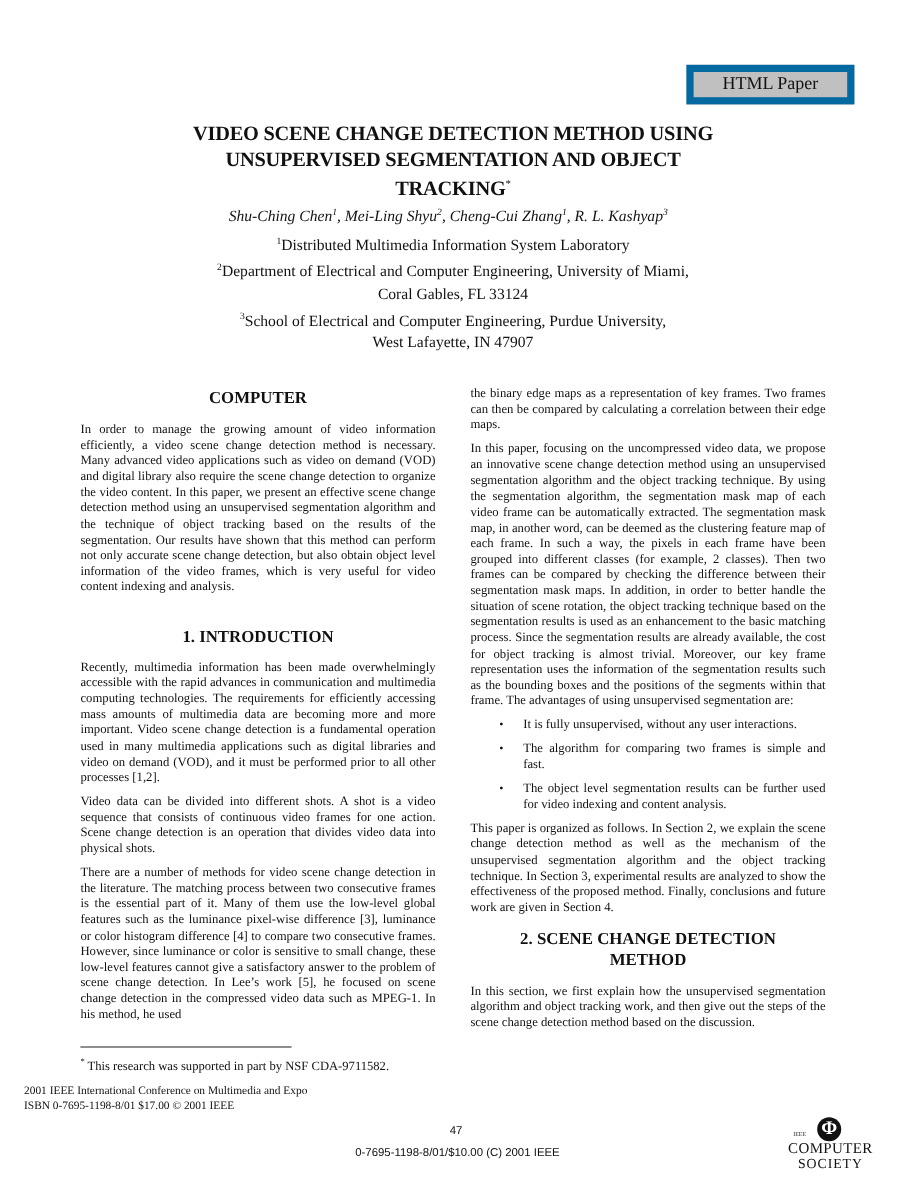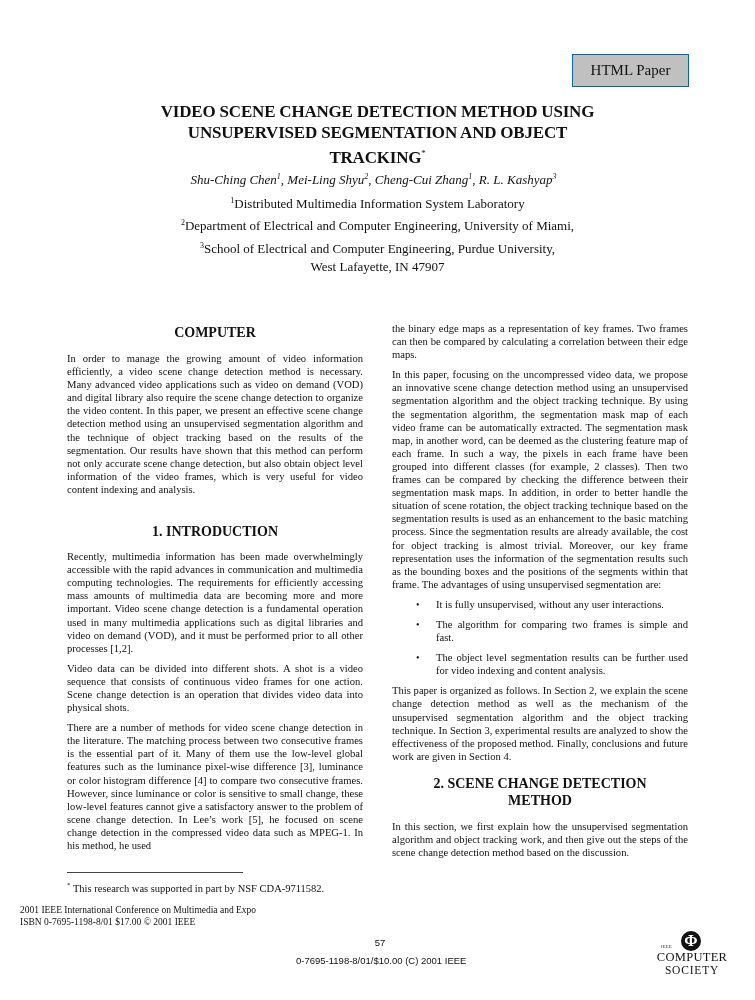--- a/index.html
+++ b/index.html
@@ -1,22 +1,22 @@
 <!DOCTYPE html>
 <html><head>
 <meta charset="utf-8">
 <style>
   html, body { margin: 0; padding: 0; background: #ffffff; }
   body {
     width: 755px; height: 1000px; position: relative; overflow: hidden;
     font-family: "Liberation Serif", "DejaVu Serif", serif; color: #111;
   }
   .html-badge {
-    position: absolute; left: 572px; top: 54px; width: 117px; height: 33px;
-    background: #c0c0c0; border: 1px solid #0369a1; box-sizing: border-box;
+    position: absolute; left: 572px; top: 54px; width: 140px; height: 33px;
+    background: #c0c0c0; border: 6px solid #0369a1; box-sizing: border-box;
     display: flex; align-items: center; justify-content: center;
     font-size: 15px; color: #111; cursor: pointer;
   }
   .title {
     position: absolute; left: 120px; width: 515px; top: 101px;
     text-align: center; font-weight: bold; font-size: 17px; line-height: 21px;
     letter-spacing: -0.2px; margin: 0;
   }
   .title sup { font-size: 9px; font-weight: normal; }
   .authors {
@@ -100,20 +100,21 @@
   <span>Cheng-Cui Zhang</span><sup>1</sup>,
   <span>R. L. Kashyap</span><sup>3</sup>
 </div>
 
 <div class="affil">
   <div class="grp">
     <div><sup>1</sup><span>Distributed Multimedia Information System Laboratory</span></div>
   </div>
   <div class="grp">
     <div><sup>2</sup><span>Department of Electrical and Computer Engineering, University of Miami,</span></div>
+    <div>Coral Gables, FL 33124</div>
   </div>
   <div class="grp">
     <div><sup>3</sup><span>School of Electrical and Computer Engineering, Purdue University,</span></div>
     <div>West Lafayette, IN 47907</div>
   </div>
 </div>
 
 <div class="col col-left">
   <div class="heading abstract">COMPUTER</div>
   <p>In order to manage the growing amount of video information efficiently, a video scene change detection method is necessary. Many advanced video applications such as video on demand (VOD) and digital library also require the scene change detection to organize the video content. In this paper, we present an effective scene change detection method using an unsupervised segmentation algorithm and the technique of object tracking based on the results of the segmentation. Our results have shown that this method can perform not only accurate scene change detection, but also obtain object level information of the video frames, which is very useful for video content indexing and analysis.</p>
@@ -135,21 +136,21 @@
   <div class="heading sec2">
     <span>2.  SCENE CHANGE DETECTION</span><br>
     <span>METHOD</span>
   </div>
   <p>In this section, we first explain how the unsupervised segmentation algorithm and object tracking work, and then give out the steps of the scene change detection method based on the discussion.</p>
 </div>
 
 <div class="footnote-rule"></div>
 <div class="footnote"><sup>*</sup><span> This research was supported in part by NSF CDA-9711582.</span></div>
 
-<div class="page-number">57</div>
+<div class="page-number">47</div>
 <div class="ieee-code">0-7695-1198-8/01/$10.00 (C) 2001 IEEE</div>
 <div class="conf-info">
   <div>2001 IEEE International Conference on Multimedia and Expo</div>
   <div>ISBN 0-7695-1198-8/01 $17.00 © 2001 IEEE</div>
 </div>
 
 <div class="logo">
   <div class="phi">Φ</div>
   <div class="ieee-small">IEEE</div>
   <div class="computer">COMPUTER</div>

